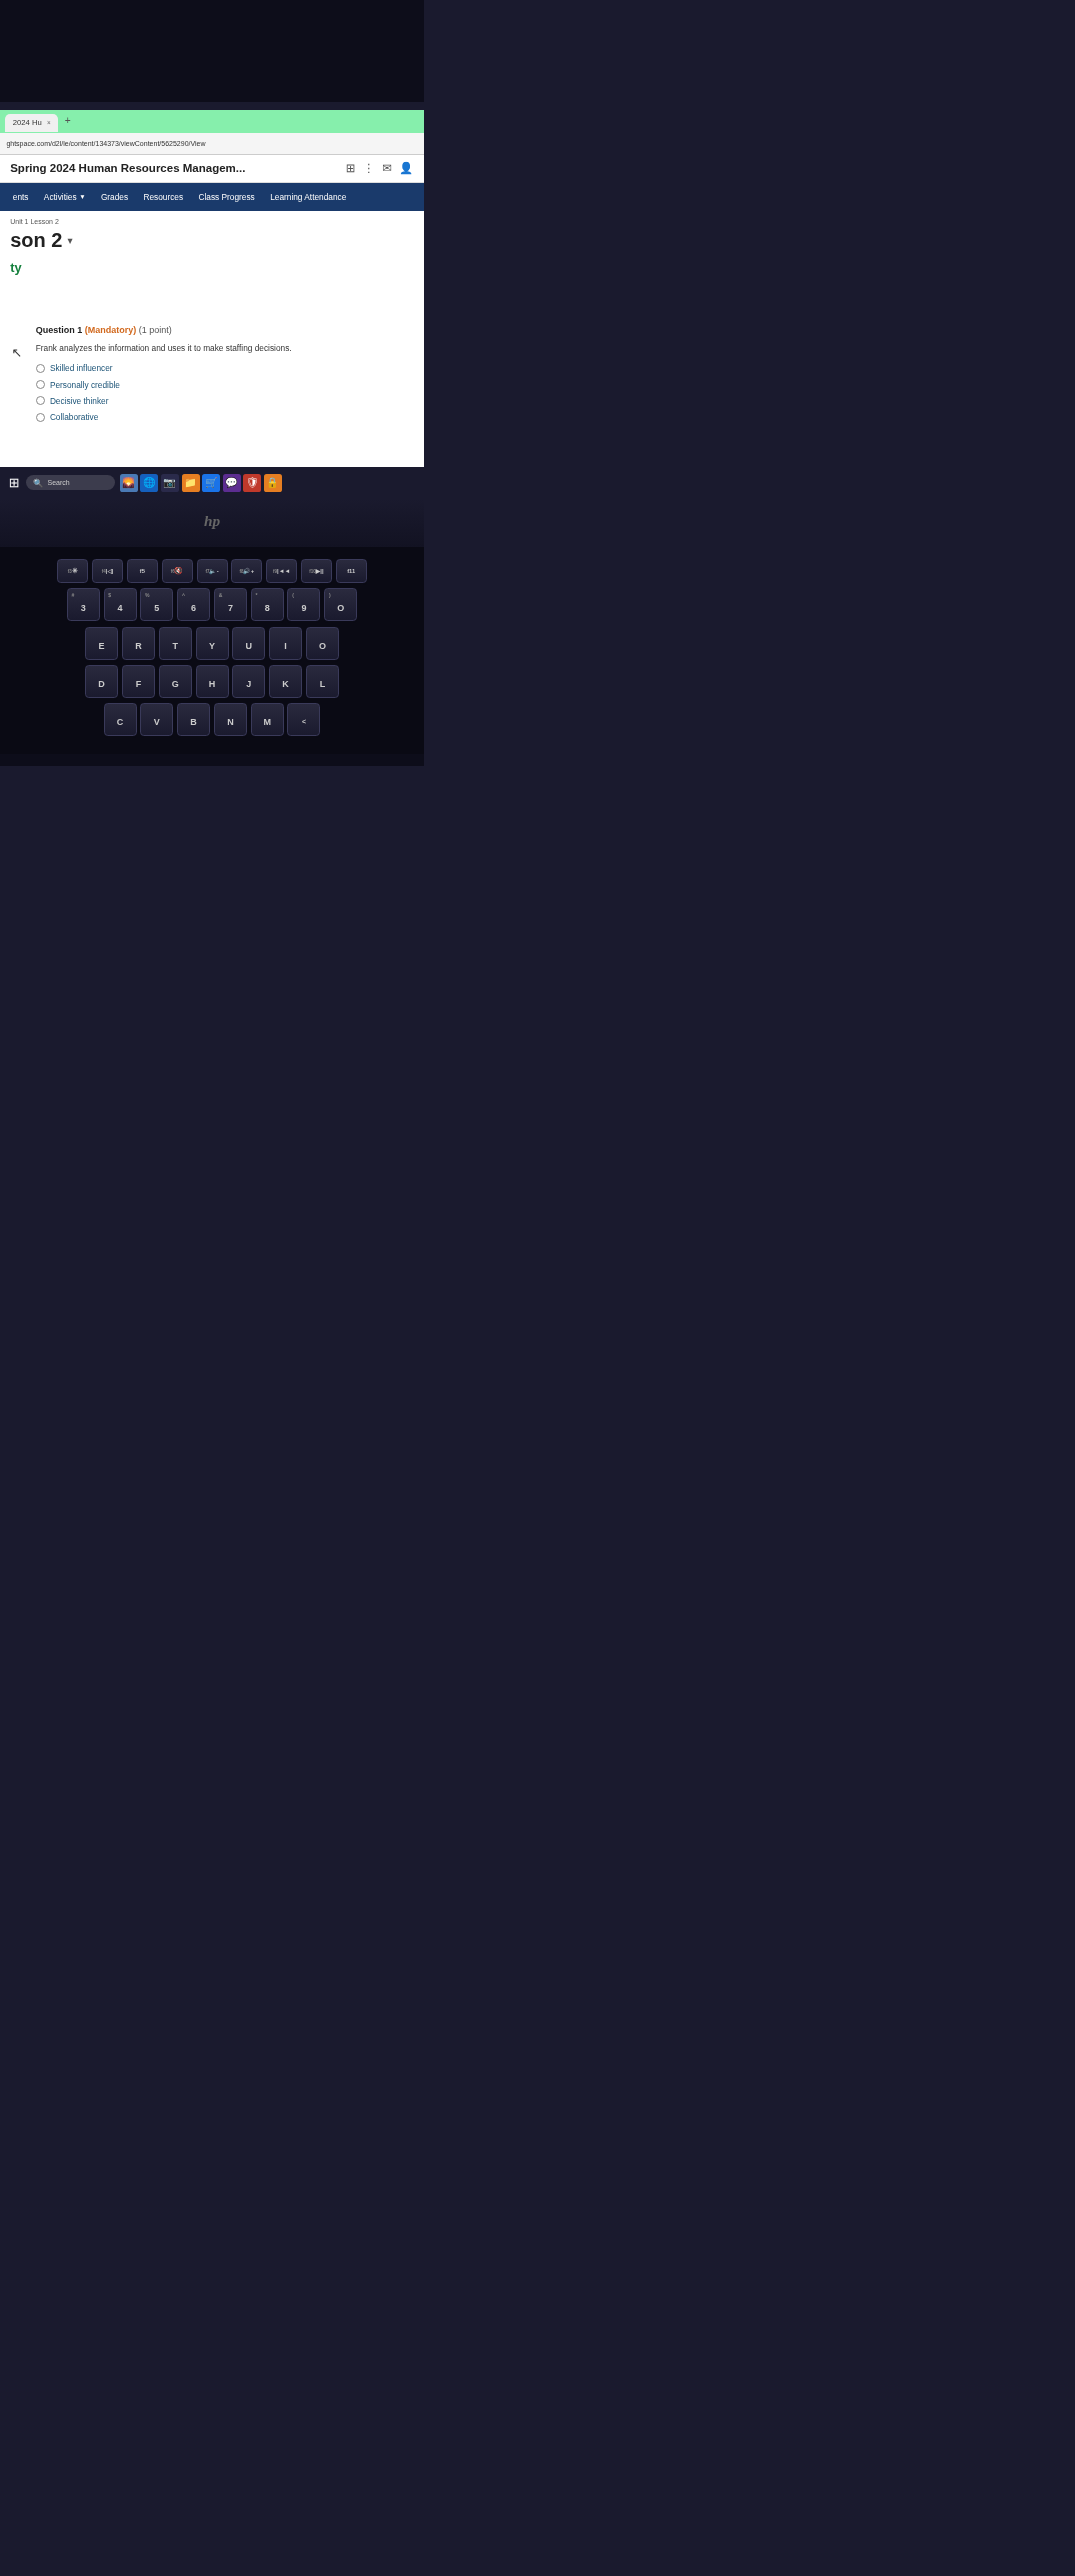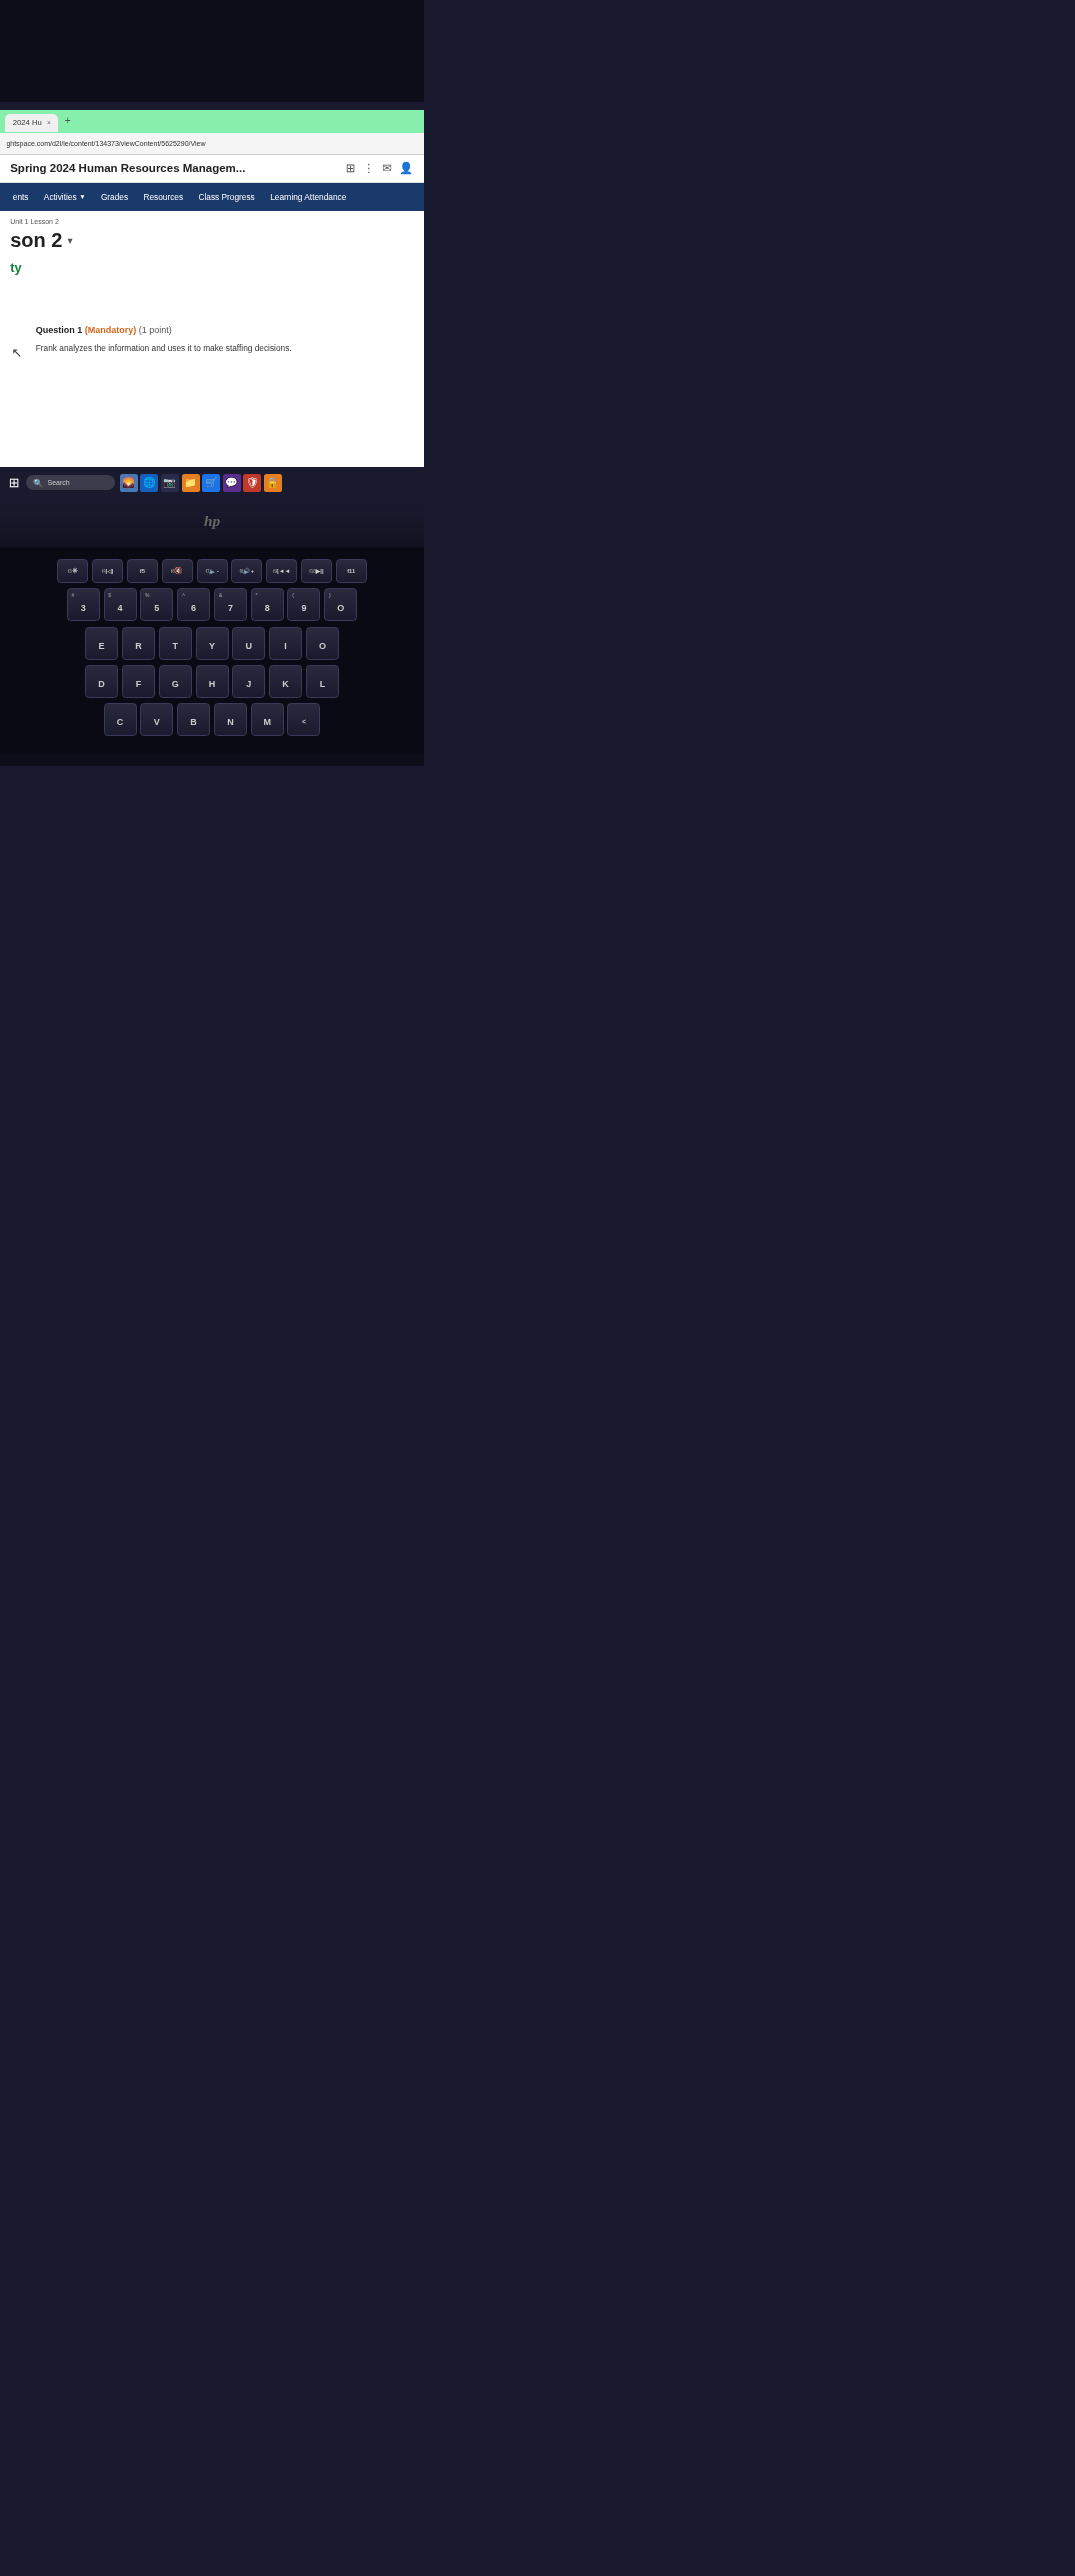--- a/index.html
+++ b/index.html
@@ -399,20 +399,38 @@
     <div class="question-header">
       <span class="question-number">Question 1</span>
       <span> </span>
       <span class="question-mandatory">(Mandatory)</span>
       <span> </span>
       <span class="question-points">(1 point)</span>
     </div>
 
     <div class="question-text">Frank analyzes the information and uses it to make staffing decisions.</div>
 
+    <ul class="answer-options">
+      <li class="answer-option">
+        <div class="radio-circle"></div>
+        <span>Skilled influencer</span>
+      </li>
+      <li class="answer-option">
+        <div class="radio-circle"></div>
+        <span>Personally credible</span>
+      </li>
+      <li class="answer-option">
+        <div class="radio-circle"></div>
+        <span>Decisive thinker</span>
+      </li>
+      <li class="answer-option">
+        <div class="radio-circle"></div>
+        <span>Collaborative</span>
+      </li>
+    </ul>
   </div>
 </div>
 
 <div class="taskbar">
   <div class="taskbar-icon" style="background:none; font-size:12.8px;">⊞</div>
   <div class="taskbar-search">
     <span style="color:#aaa; font-size:8.3px;">🔍</span>
     <span class="taskbar-search-text">Search</span>
   </div>
   <div class="taskbar-icons">

